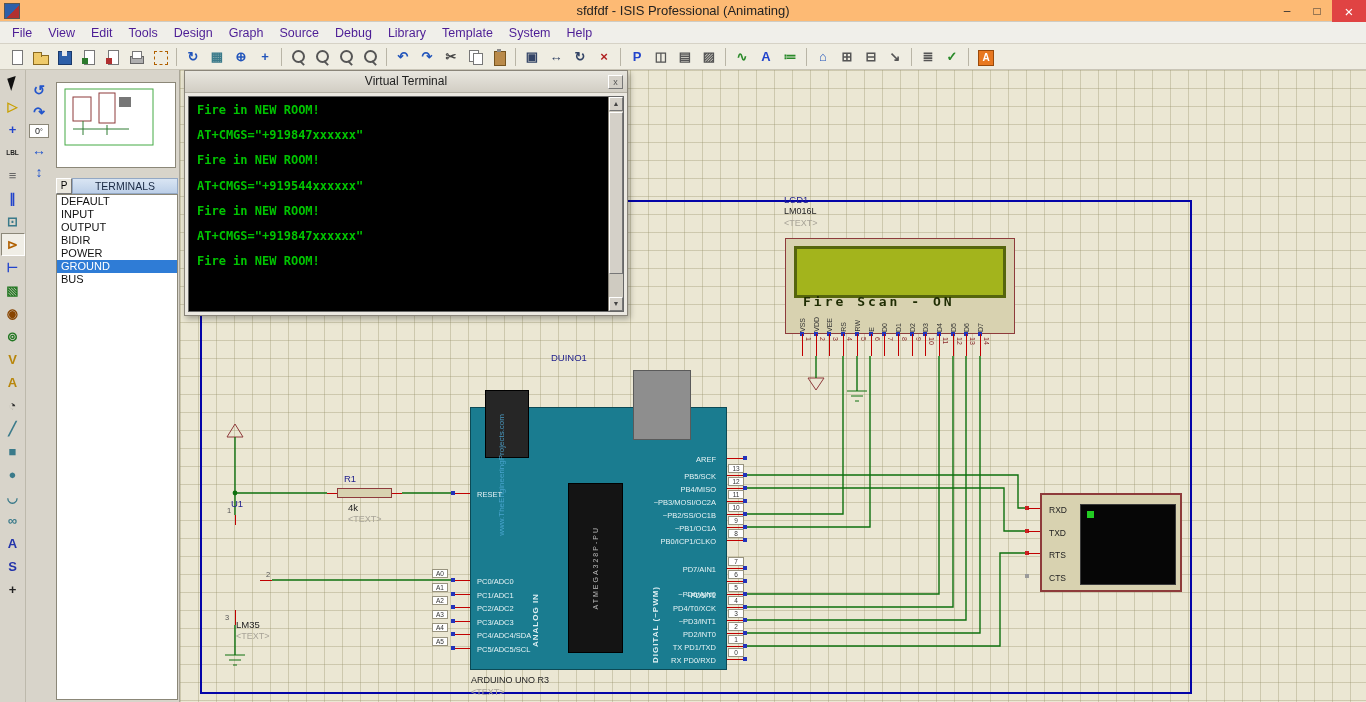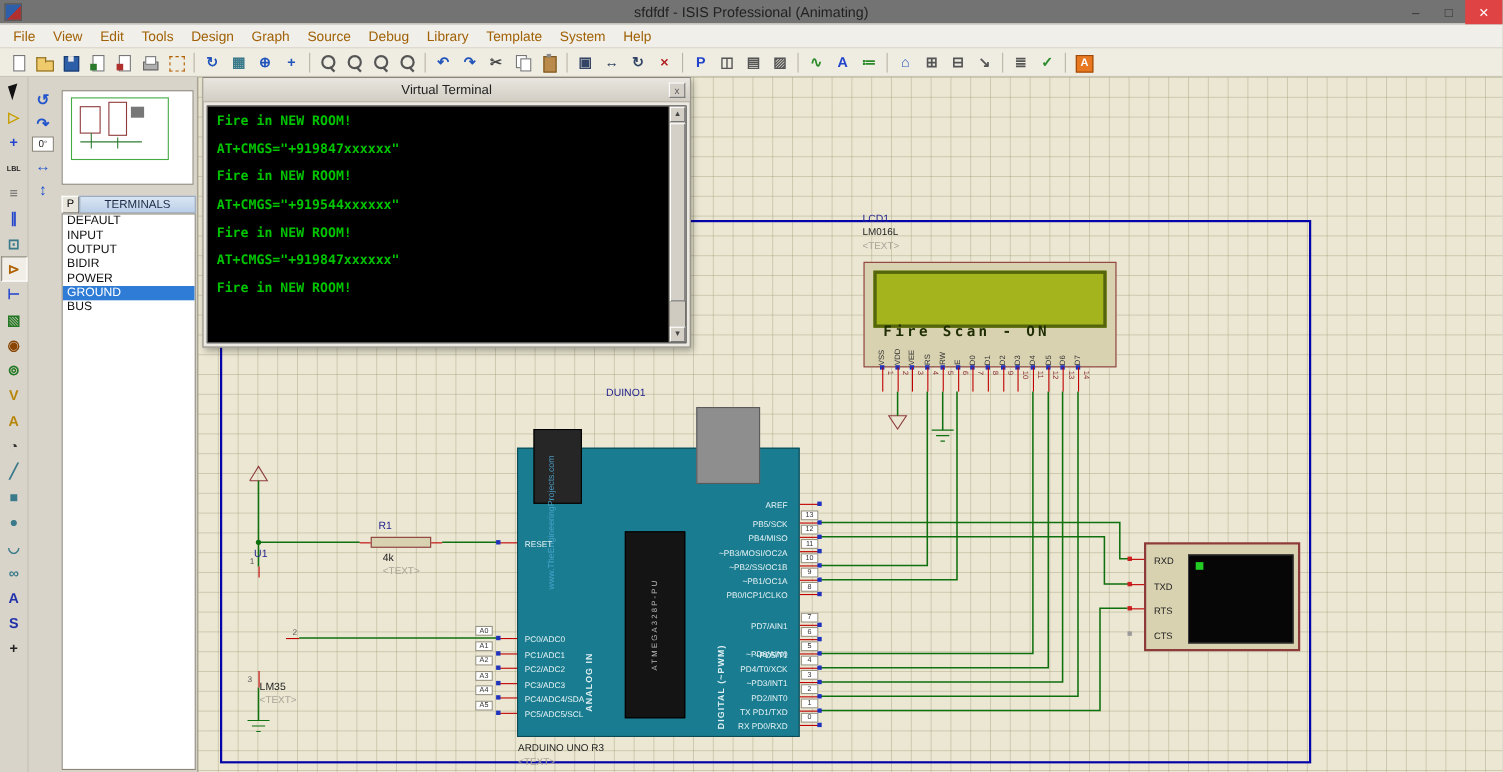--- a/index.html
+++ b/index.html
@@ -1,36 +1,36 @@
 <!DOCTYPE html>
 <html><head>
 <meta charset="utf-8">
 <style>
   html,body{margin:0;padding:0;width:1366px;height:702px;overflow:hidden;
     font-family:"Liberation Sans",sans-serif;background:#D8D4CA;font-size:12px;color:#222;}
   *{box-sizing:border-box;}
   .window{position:relative;width:1366px;height:702px;background:#D8D4CA;}
 
   
-  .titlebar{position:relative;height:22px;background:#737373;border-bottom:1px solid #CFCCC4;
+  .titlebar{position:relative;height:22px;background:#fdba74;border-bottom:1px solid #CFCCC4;
     display:flex;align-items:center;}
   .appicon{position:absolute;left:4px;top:3px;width:16px;height:16px;
     background:linear-gradient(135deg,#2E5FA8 55%,#B03030 55%);border:1px solid #555;}
   .title{flex:1;text-align:center;font-size:13px;color:#222;}
   .wbtns{position:absolute;right:0;top:0;height:22px;display:flex;}
   .wbtn{width:30px;height:22px;display:flex;align-items:center;justify-content:center;
     font-size:12px;color:#333;cursor:default;}
   .wbtn.wmin::before{content:"\2013";}
   .wbtn.wmax::before{content:"\25A1";}
   .wbtn.wclose{background:#E04343;color:#fff;width:34px;}
   .wbtn.wclose::before{content:"\00D7";font-size:15px;}
 
   
   .menubar{height:22px;background:#F0EFEA;border-bottom:1px solid #D6D2C6;display:flex;align-items:center;padding-left:4px;}
-  .mitem{padding:2px 8px;font-size:12.5px;color:#a16207;}
+  .mitem{padding:2px 8px;font-size:12.5px;color:#4c1d95;}
 
   
   .toolbar{height:26px;background:#EFEDE2;border-bottom:1px solid #C9C5B7;display:flex;align-items:center;padding-left:4px;}
   .tbtn{width:22px;height:22px;display:flex;align-items:center;justify-content:center;margin:0 1px;}
   .tsep{width:1px;height:18px;background:#B9B5A6;margin:0 4px;}
   .ic{position:relative;width:18px;height:18px;display:inline-block;text-align:center;}
   .ic[data-glyph]::before{content:attr(data-glyph);font-size:13px;line-height:18px;font-weight:bold;}
   .ic-doc::before{content:"";position:absolute;left:5px;top:2px;width:9px;height:13px;background:#fff;border:1px solid #777;}
   .ic-doc::after{content:"";position:absolute;left:3px;top:10px;width:6px;height:6px;background:var(--mark,transparent);}
   .ic-folder::before{content:"";position:absolute;left:2px;top:7px;width:14px;height:8px;background:#EFCB6B;border:1px solid #8A6A20;}

